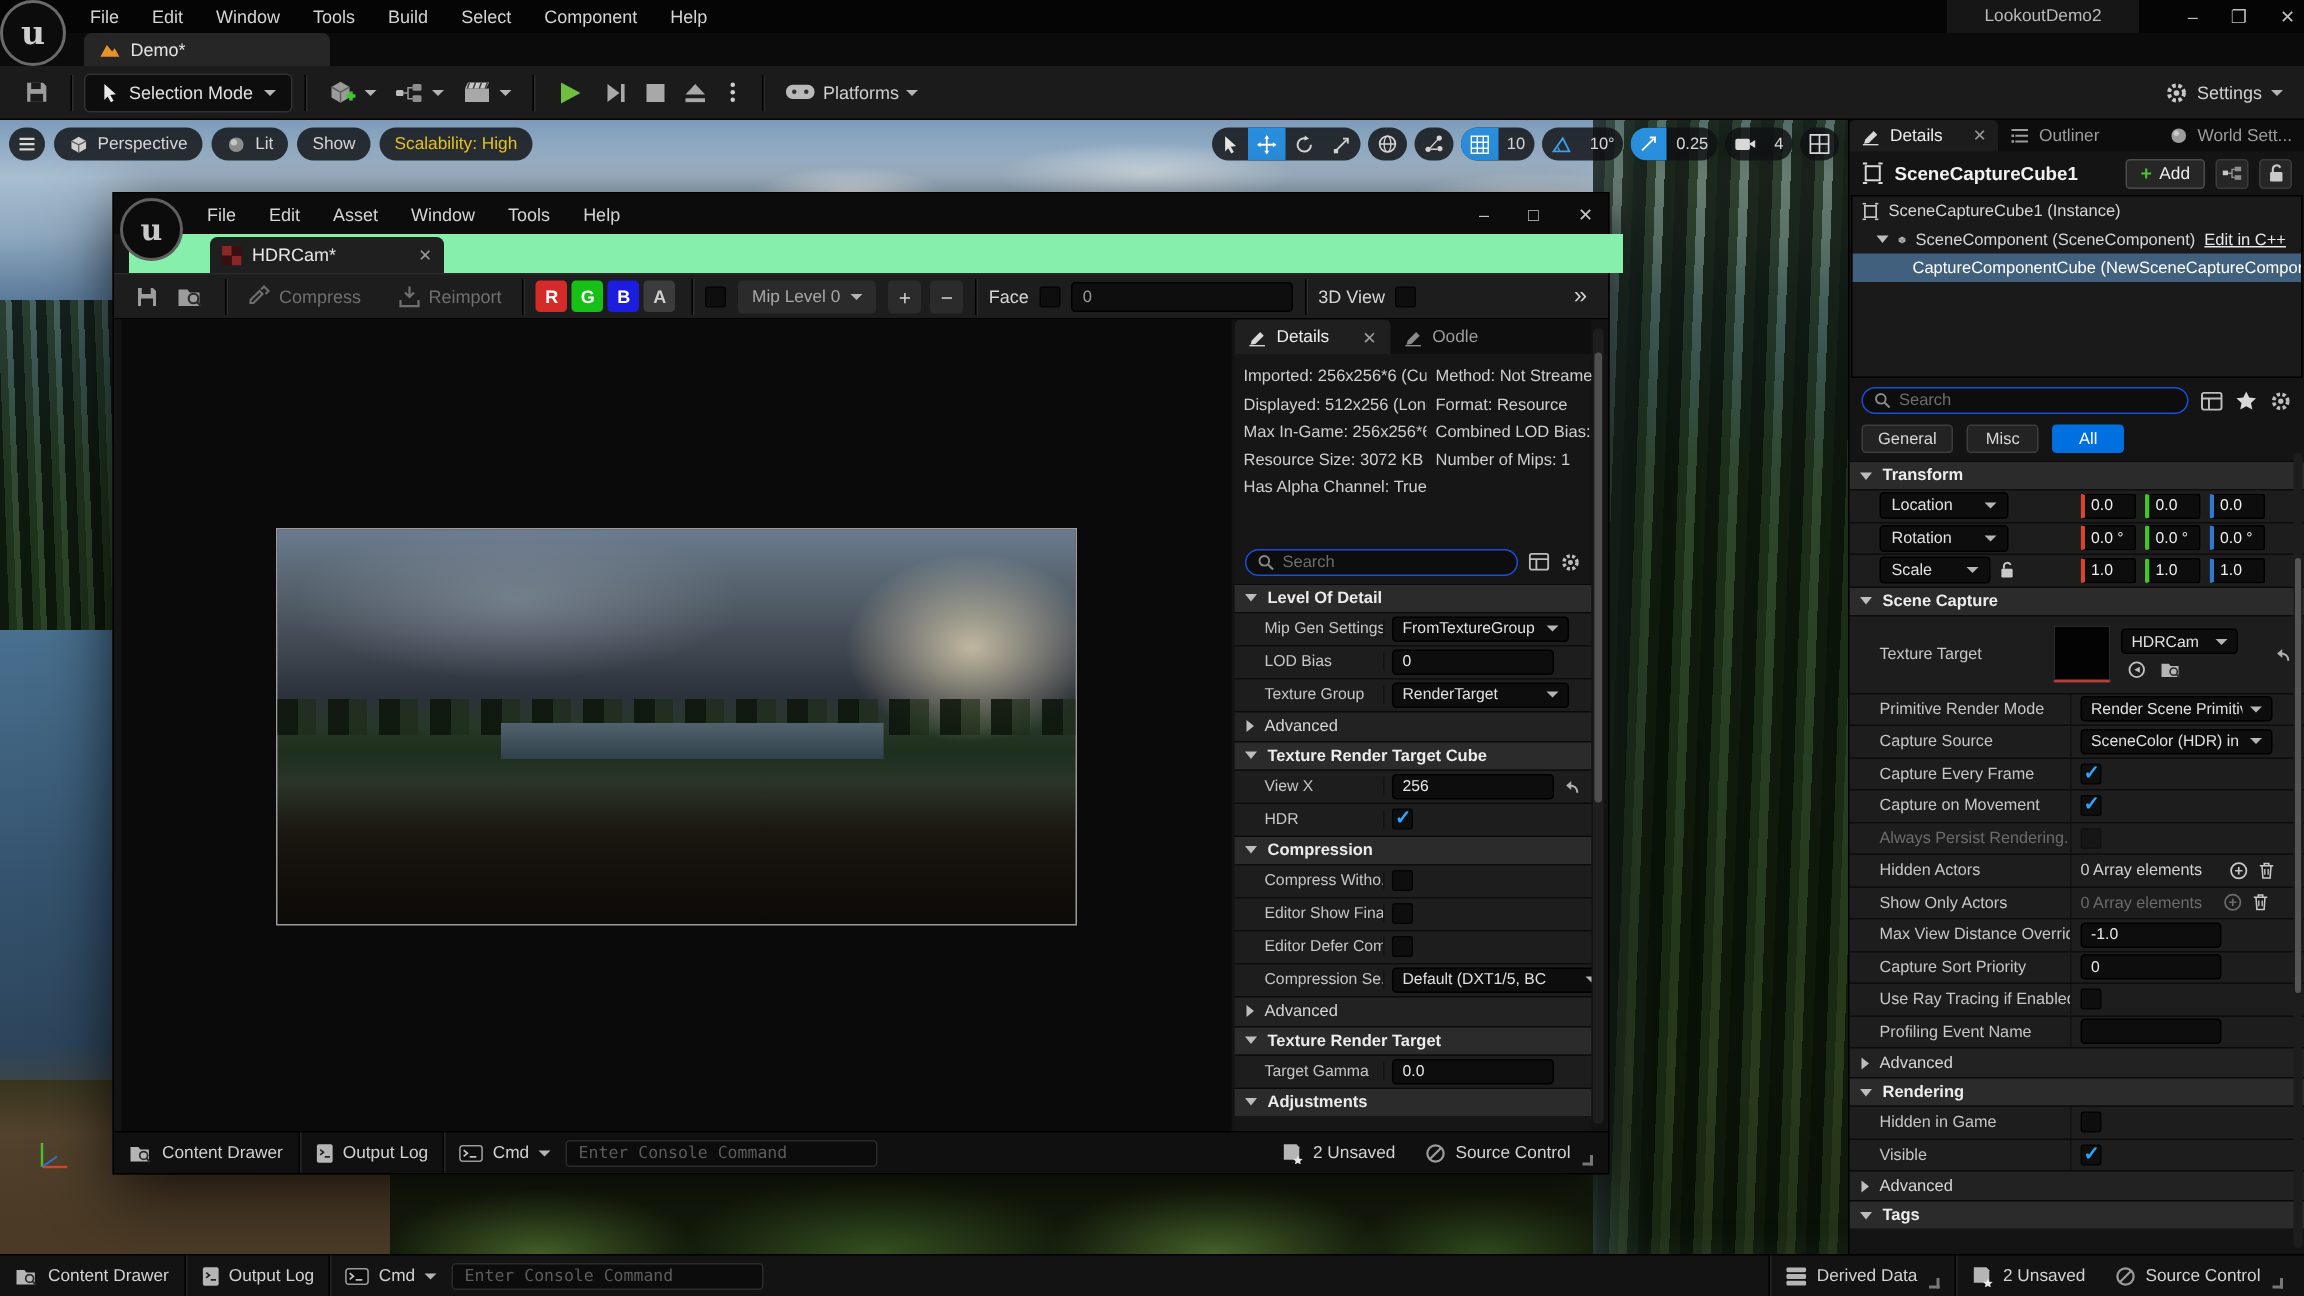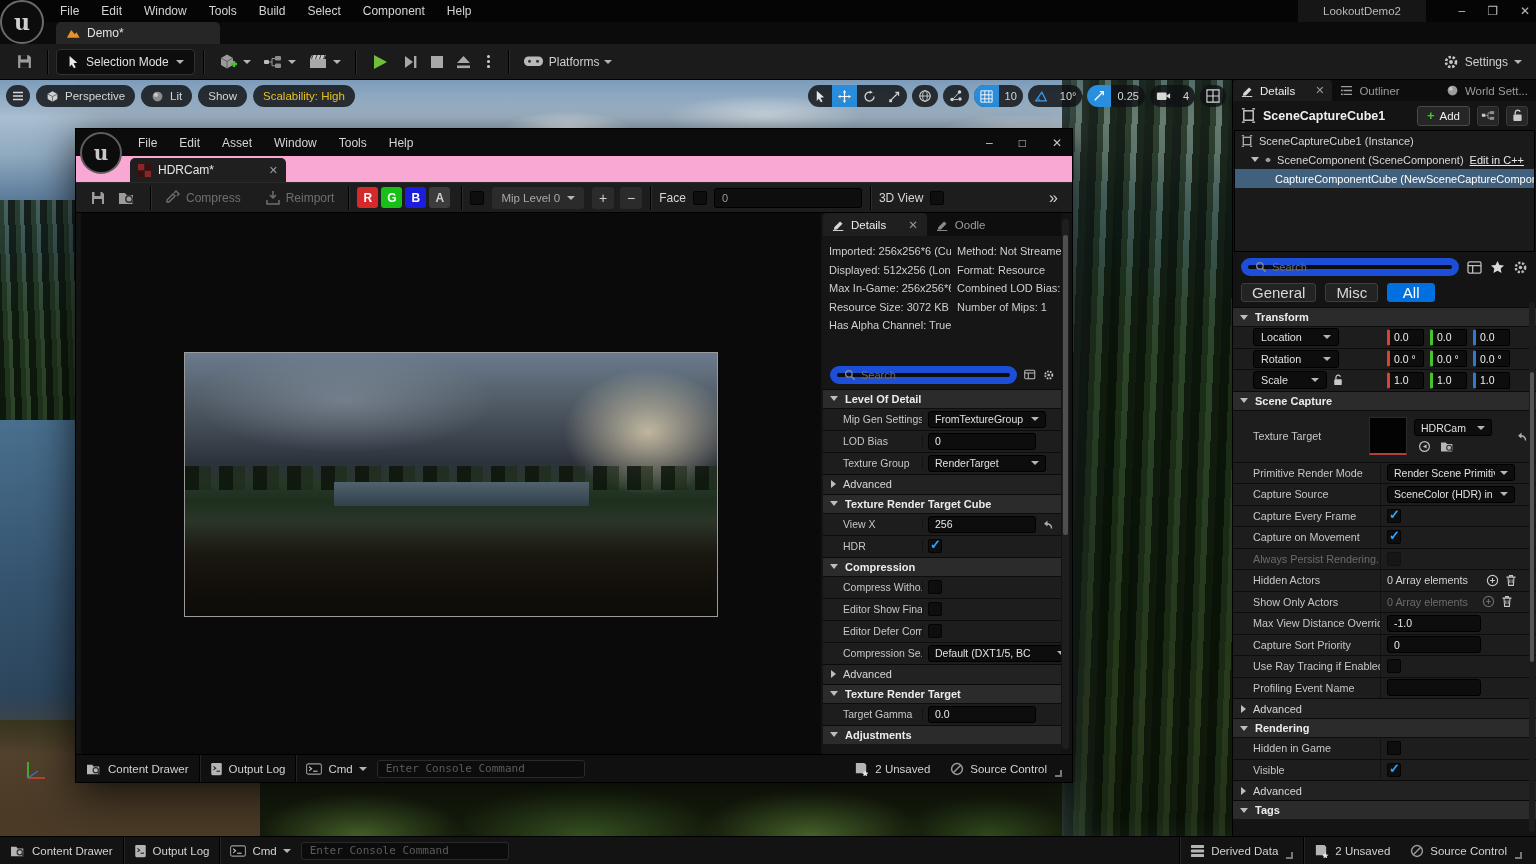--- a/index.html
+++ b/index.html
@@ -53,21 +53,21 @@
   .vp-right{margin-left:auto;display:flex;align-items:center}
   .seg-pill{height:22px;background:rgba(16,17,19,.82);border-radius:11px;display:flex;align-items:center;overflow:hidden;margin-left:5px}
   .seg{height:22px;display:flex;align-items:center;justify-content:center;padding:0 6px;color:#d8d8d8;font-size:11px}
   .seg.active{background:#2a8fdd}
   
   .texwin{position:absolute;left:75px;top:128px;width:998px;height:655px;background:#151515;border:1px solid #000;box-shadow:0 10px 40px rgba(0,0,0,.75);z-index:20}
   .tw-titlebar{position:absolute;left:0;top:0;width:100%;height:27px;background:#0c0c0c;display:flex;align-items:center}
   .tw-logo{position:absolute;left:4px;top:3px;width:42px;height:42px;border-radius:50%;background:#0c0c0c;border:2px solid #5f5f5f;z-index:5;display:flex;align-items:center;justify-content:center;color:#c9c9c9;font-family:"DejaVu Serif",serif;font-size:20px;font-weight:bold}
   .tw-menus{display:flex;gap:2px;margin-left:52px}
   .tw-winbtns{position:absolute;right:10px;top:0;height:27px;display:flex;align-items:center;gap:26px;color:#c4c4c4}
-  .tw-tabs{position:absolute;left:0;top:27px;width:100%;height:26px;background:#f9a8d4}
+  .tw-tabs{position:absolute;left:10px;top:27px;width:100%;height:26px;background:#86efac}
   .tw-tab{position:absolute;left:54px;top:2px;height:24px;width:156px;background:#1f1f1f;border-radius:5px 5px 0 0;display:flex;align-items:center;gap:7px;padding:0 8px;color:#e6e6e6}
   .tw-tab .x{margin-left:auto;color:#9a9a9a;font-size:11px}
   .tw-toolbar{position:absolute;left:0;top:53px;width:100%;height:31px;background:#1d1d1d;border-top:1px solid #2a2a2a;border-bottom:1px solid #000;display:flex;align-items:center;padding:0 8px}
   .chan{width:21px;height:21px;border-radius:3px;display:flex;align-items:center;justify-content:center;font-weight:bold;color:#fff;font-size:12px;margin-right:3px}
   .tw-dim{color:#6f6f6f}
   .mini-btn{width:22px;height:22px;border-radius:3px;background:#2b2b2b;display:flex;align-items:center;justify-content:center;color:#cfcfcf;font-size:14px}
   .mip-pill{height:22px;background:#2b2b2b;border-radius:3px;display:flex;align-items:center;gap:7px;padding:0 9px;color:#a8a8a8;font-size:11.5px}
   .face-input{width:148px;height:20px;background:#0e0e0e;border:1px solid #000;border-radius:3px;color:#9a9a9a;font-size:11px;padding:0 7px}
   .cb{width:14px;height:14px;background:#0e0e0e;border:1px solid #040404;border-radius:2px;position:relative;flex:none}
   .cb.on::after{content:"✓";position:absolute;left:1px;top:-2px;color:#2aa6ff;font-size:13px;font-weight:bold;line-height:1}
@@ -83,21 +83,21 @@
   .tw-details{position:absolute;left:747px;top:0;width:238px;height:543px;background:#161616;overflow:hidden}
   .tw-scroll{position:absolute;left:986px;top:6px;width:7px;height:530px;background:#1e1e1e;border-radius:3px}
   .tw-scroll .thumb{position:absolute;left:1px;top:16px;width:5px;height:300px;background:#4f4f4f;border-radius:3px}
   .dtabs{height:23px;display:flex;background:#0e0e0e}
   .dtab{display:flex;align-items:center;gap:6px;padding:0 9px;height:23px;color:#9c9c9c;font-size:11.5px}
   .dtab.active{background:#1f1f1f;color:#eee;border-radius:4px 4px 0 0}
   .info{display:flex;padding:6px 6px 2px 6px;gap:6px;background:#161616}
   .info .col{display:flex;flex-direction:column}
   .info .line{height:18.5px;line-height:18.5px;white-space:nowrap;overflow:hidden;color:#cfcfcf;font-size:11px}
   .searchrow{display:flex;align-items:center;gap:7px;padding:5px 7px;margin-top:24px}
-  .searchbox{flex:1;height:18px;background:#0d0d0d;border:7px solid #1d4ed8;border-radius:9px;display:flex;align-items:center;gap:5px;padding:0 7px}
+  .searchbox{flex:1;height:18px;background:#0d0d0d;border:1px solid #1d4ed8;border-radius:9px;display:flex;align-items:center;gap:5px;padding:0 7px}
   .searchbox input{flex:1;background:transparent;border:none;outline:none;color:#ddd;font-size:11px;font-family:"Liberation Sans",sans-serif}
   .searchbox input::placeholder{color:#6d6d6d}
   .cat{height:19px;display:flex;align-items:center;gap:7px;background:#2b2b2b;border-top:1px solid #0a0a0a;padding:0 7px;font-weight:bold;color:#ececec;font-size:11px}
   .tri-d{width:0;height:0;border-left:4px solid transparent;border-right:4px solid transparent;border-top:5px solid #bdbdbd;flex:none}
   .tri-r{width:0;height:0;border-top:4px solid transparent;border-bottom:4px solid transparent;border-left:5px solid #bdbdbd;flex:none}
   .adv{height:20px;display:flex;align-items:center;gap:7px;background:#222;border-top:1px solid #0a0a0a;padding:0 8px;color:#d6d6d6;font-size:11px}
   .prow{display:flex;align-items:center;border-top:1px solid #0d0d0d;background:#1d1d1d;height:22px}
   .prow .plabel{width:100px;padding-left:20px;color:#c6c6c6;font-size:10.5px;white-space:nowrap;overflow:hidden;border-right:1px solid #131313;flex:none}
   .prow .pval{flex:1;display:flex;align-items:center;gap:5px;padding:0 5px;height:100%}
   .dd{height:17px;background:#0d0d0d;border:1px solid #000;border-radius:3px;display:flex;align-items:center;justify-content:space-between;gap:5px;padding:0 6px;color:#e0e0e0;font-size:10.5px;white-space:nowrap;overflow:hidden}
@@ -118,21 +118,21 @@
   .rhead{height:29px;display:flex;align-items:center;gap:7px;padding:0 8px;background:#141414}
   .rhead .name{font-size:12.5px;font-weight:bold;color:#f0f0f0;flex:1;white-space:nowrap;overflow:hidden}
   .addbtn{height:20px;display:flex;align-items:center;gap:5px;background:#262626;border:1px solid #4a4a4a;border-radius:3px;padding:0 9px;color:#eee;font-size:11.5px}
   .sq-btn{width:22px;height:20px;background:#262626;border:1px solid #3a3a3a;border-radius:3px;display:flex;align-items:center;justify-content:center}
   .ctree{height:122px;background:#1a1a1a;border:1px solid #000;margin:0 1px;position:relative;overflow:hidden}
   .trow{height:19px;display:flex;align-items:center;gap:6px;padding:0 6px;color:#d6d6d6;font-size:11px;white-space:nowrap;overflow:hidden}
   .trow.sel{background:#41607e;color:#fff}
   .editcpp{margin-left:auto;text-decoration:underline;color:#e8e8e8;font-size:11px;padding-right:4px}
   .rsearchrow{display:flex;align-items:center;gap:8px;padding:6px 8px}
   .filters{display:flex;gap:9px;padding:1px 8px 5px 8px}
-  .fbtn{height:19px;min-width:48px;display:flex;align-items:center;justify-content:center;background:#232323;border:1px solid #3d3d3d;border-radius:3px;color:#d8d8d8;font-size:15px;padding:0 10px}
+  .fbtn{height:19px;min-width:48px;display:flex;align-items:center;justify-content:center;background:#232323;border:1px solid #3d3d3d;border-radius:3px;color:#d8d8d8;font-size:11px;padding:0 10px}
   .fbtn.active{background:#0070e0;border-color:#0070e0;color:#fff}
   .rrow{display:flex;align-items:center;border-top:1px solid #0d0d0d;background:#1d1d1d;height:21.5px}
   .rrow .plabel{width:148px;padding-left:20px;color:#c6c6c6;font-size:10.8px;white-space:nowrap;overflow:hidden;border-right:1px solid #131313;flex:none;height:100%;display:flex;align-items:center}
   .rrow .plabel.dim,.dimtxt{color:#6b6b6b}
   .rrow .pval{flex:1;display:flex;align-items:center;gap:6px;padding:0 6px;height:100%}
   .vecbox{width:37px;height:17px;background:#0d0d0d;border:1px solid #000;border-radius:2px;color:#efefef;font-size:10.5px;padding:0 4px;outline:none;font-family:"Liberation Sans",sans-serif}
   .vx{border-left:3px solid #d9432f}.vy{border-left:3px solid #46c32e}.vz{border-left:3px solid #2f78d4}
   .axis-dd{width:86px;height:18px;background:#0d0d0d;border:1px solid #000;border-radius:3px;display:flex;align-items:center;justify-content:space-between;padding:0 7px;color:#e0e0e0;font-size:10.8px}
   .ttrow{display:flex;border-top:1px solid #0d0d0d;background:#1d1d1d;height:52px;align-items:center}
   .thumbTex{width:38px;height:38px;background:#030303;border:1px solid #2a2a2a;border-bottom:2px solid #b0403a;flex:none}

